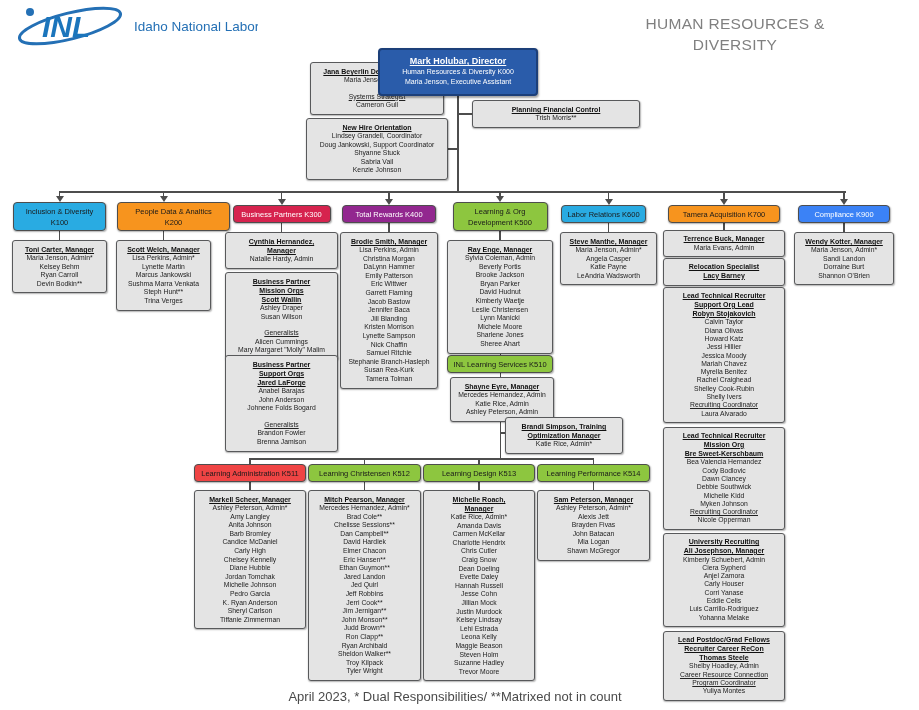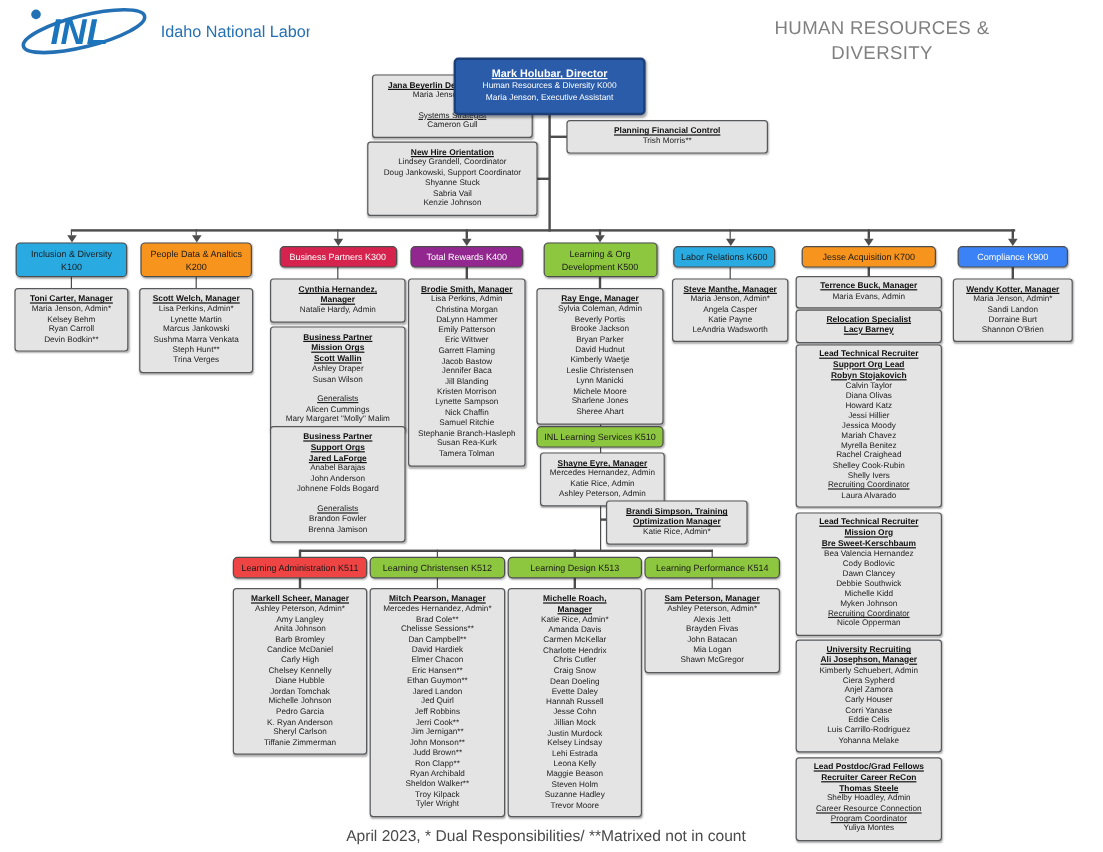--- a/index.html
+++ b/index.html
@@ -132,21 +132,21 @@
         <div class="">Inclusion &amp; Diversity</div>
         <div class="">K100</div>
       </div>
       <div class="gbox" style="left: 12px; top: 240px; width: 95px;">
         <div class="l-b">Toni Carter, Manager</div>
         <div class="l-n">Maria Jenson, Admin*</div>
         <div class="l-n">Kelsey Behm</div>
         <div class="l-n">Ryan Carroll</div>
         <div class="l-n">Devin Bodkin**</div>
       </div>
-      <div class="hdr" style="left: 117px; top: 202px; width: 93px; background: rgb(247, 148, 30); color: rgb(26, 26, 26);">
+      <div class="hdr" style="left: 117px; top: 202px; width: 113px; background: rgb(247, 148, 30); color: rgb(26, 26, 26);">
         <div class="">People Data &amp; Analtics</div>
         <div class="">K200</div>
       </div>
       <div class="gbox" style="left: 116px; top: 240px; width: 95px;">
         <div class="l-b">Scott Welch, Manager</div>
         <div class="l-n">Lisa Perkins, Admin*</div>
         <div class="l-n">Lynette Martin</div>
         <div class="l-n">Marcus Jankowski</div>
         <div class="l-n">Sushma Marra Venkata</div>
         <div class="l-n">Steph Hunt**</div>
@@ -227,21 +227,21 @@
         <div class="">Labor Relations K600</div>
       </div>
       <div class="gbox" style="left: 560px; top: 232px; width: 97px;">
         <div class="l-b">Steve Manthe, Manager</div>
         <div class="l-n">Maria Jenson, Admin*</div>
         <div class="l-n">Angela Casper</div>
         <div class="l-n">Katie Payne</div>
         <div class="l-n">LeAndria Wadsworth</div>
       </div>
       <div class="hdr" style="left: 668px; top: 205px; width: 112px; background: rgb(247, 148, 30); color: rgb(26, 26, 26);">
-        <div class="">Jesse Acquisition K700</div>
+        <div class="">Tamera Acquisition K700</div>
       </div>
       <div class="gbox compact" style="left: 663px; top: 230px; width: 122px;">
         <div class="l-b">Terrence Buck, Manager</div>
         <div class="l-n">Maria Evans, Admin</div>
       </div>
       <div class="gbox compact" style="left: 663px; top: 258px; width: 122px;">
         <div class="l-b">Relocation Specialist</div>
         <div class="l-b">Lacy Barney</div>
       </div>
       <div class="gbox compact" style="left: 663px; top: 287px; width: 122px;">

